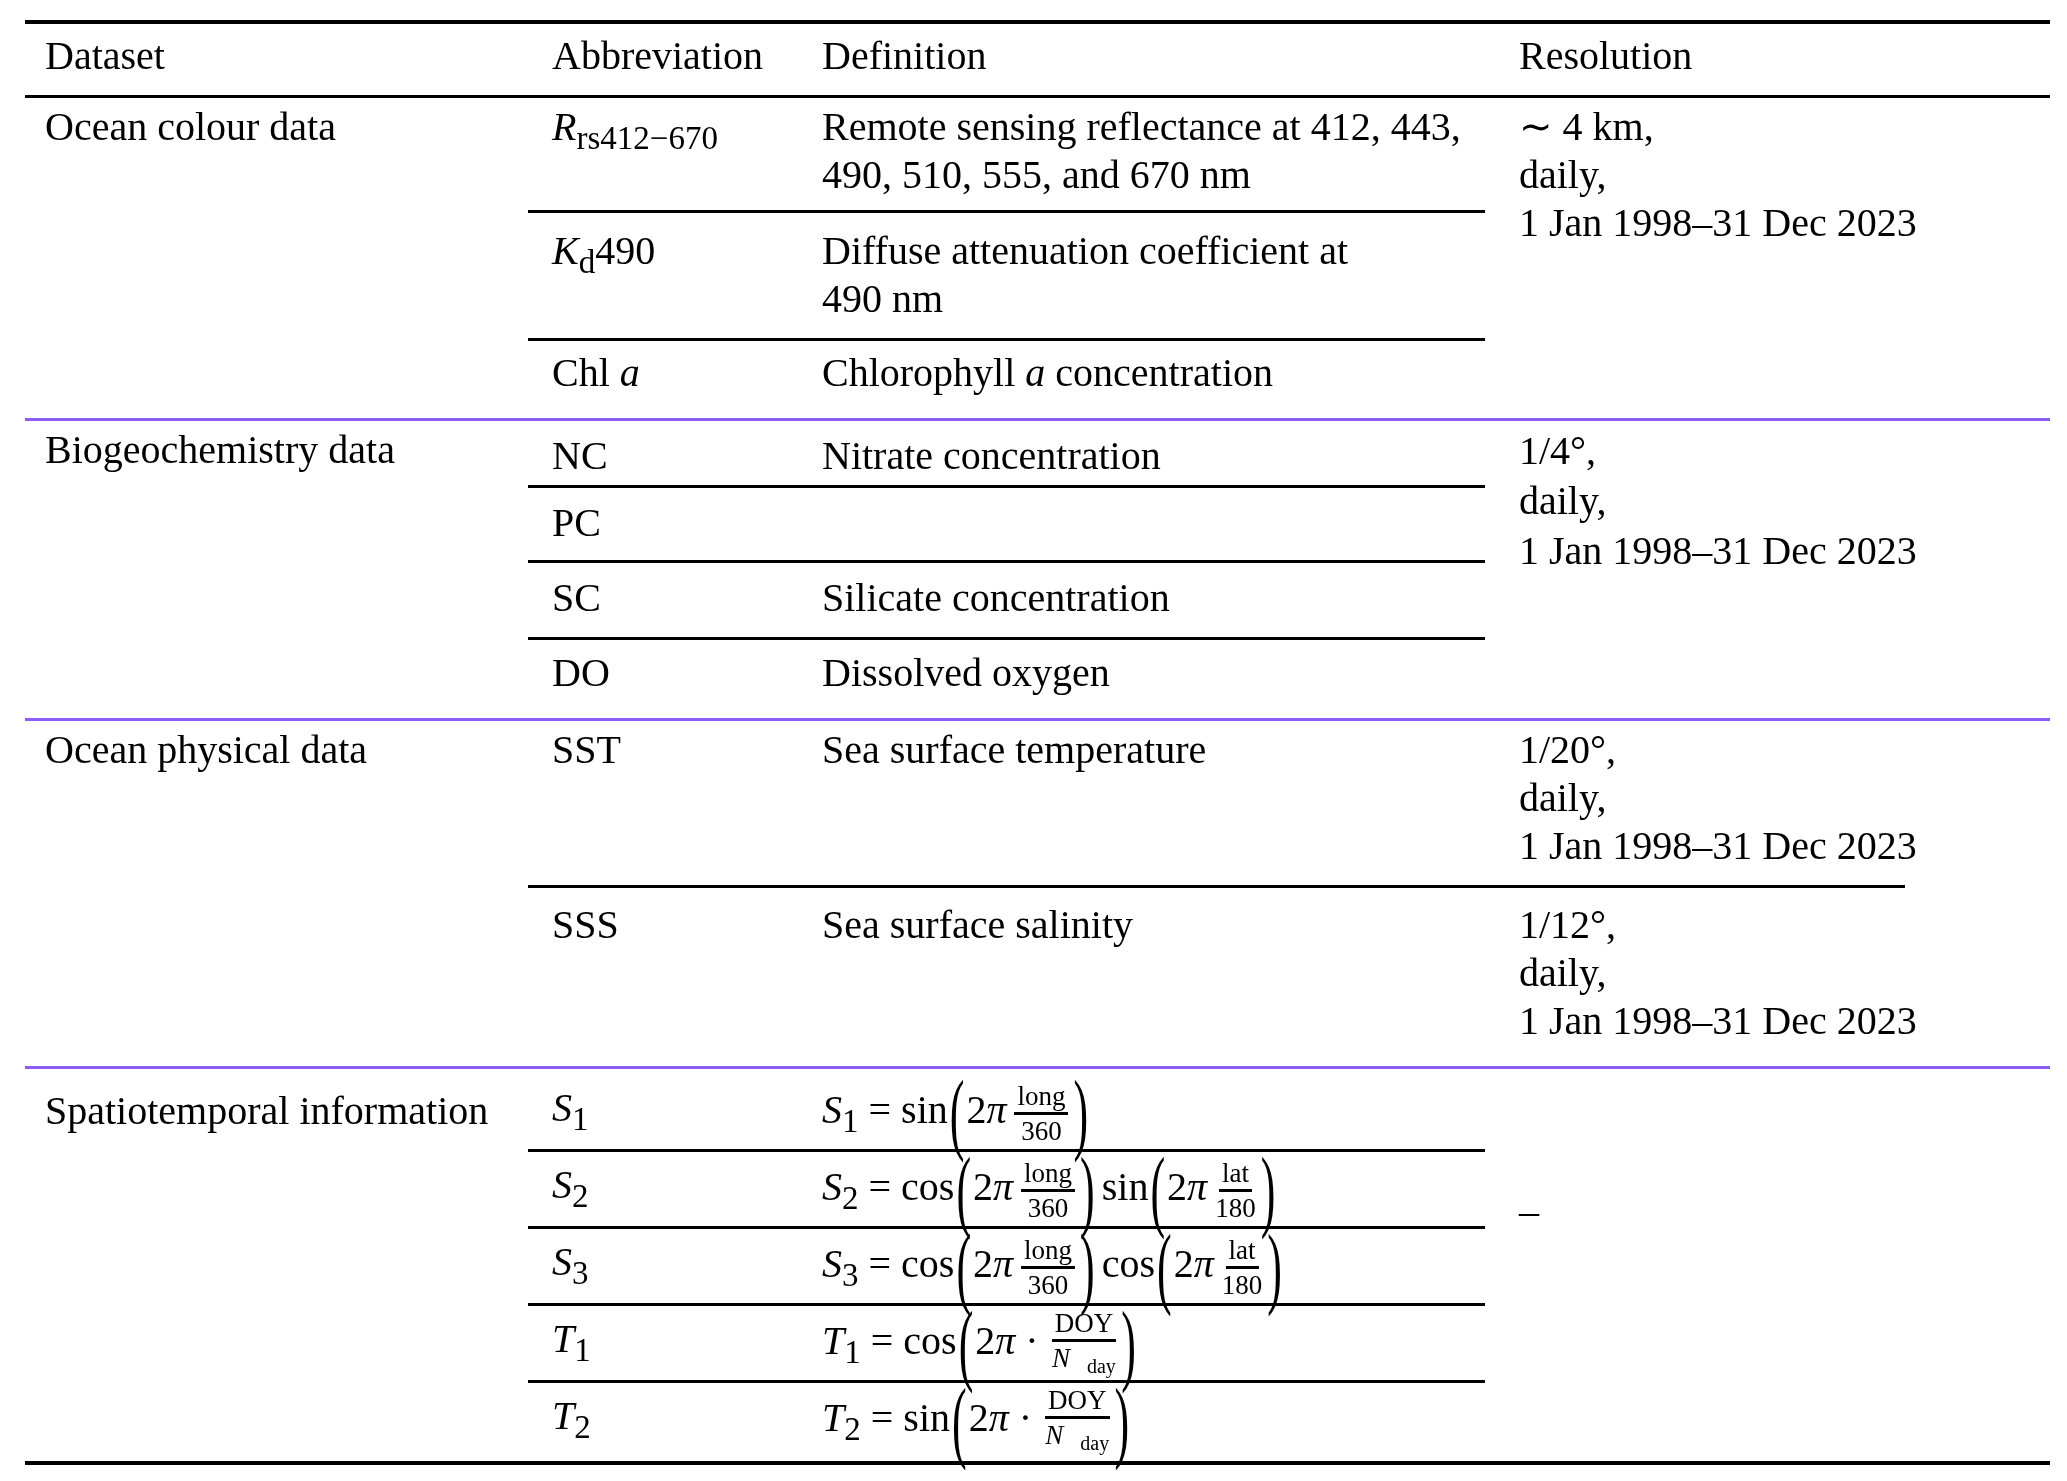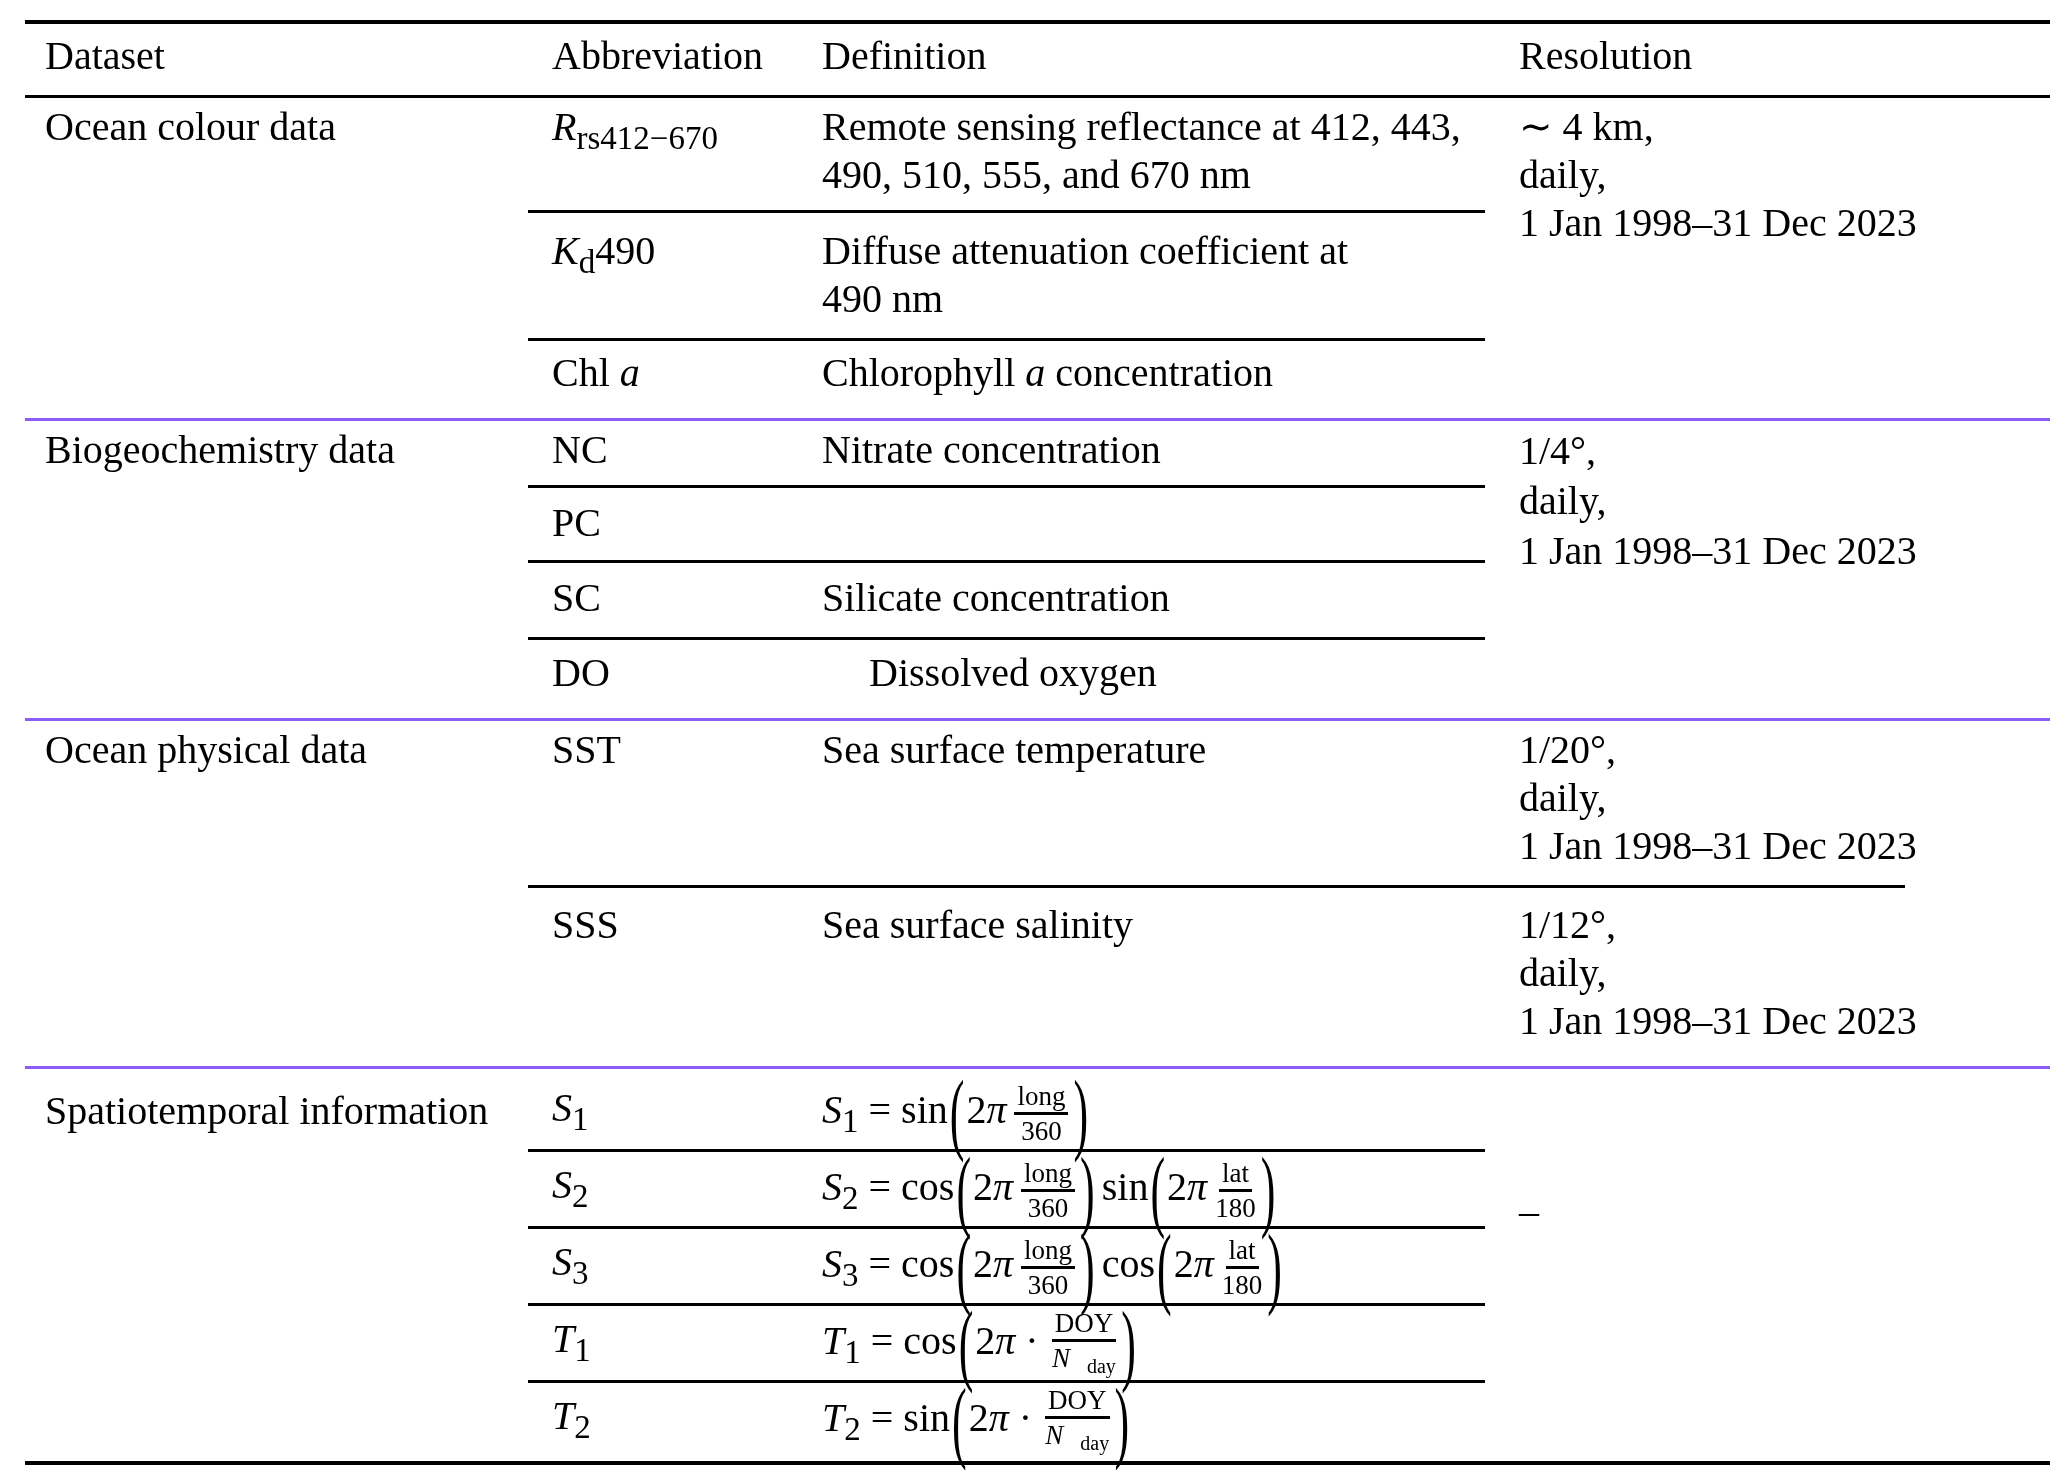--- a/index.html
+++ b/index.html
@@ -47,22 +47,22 @@
   .sec1 .subrow:nth-child(3){height:77px;}
   .sec1 .subrow:nth-child(1) > div{padding-top:5px;}
   .sec1 .subrow:nth-child(2) > div{padding-top:14px;}
   .sec1 .subrow:nth-child(3) > div{padding-top:8px;}
   .sec1 .col-ds,.sec1 .col-res{padding-top:5px;}
 
   .sec2{height:300px;}
   .sec2 .subrow:nth-child(1){height:67px;}
   .sec2 .subrow:nth-child(2){height:75px;}
   .sec2 .subrow:nth-child(3){height:77px;}
-  .sec2 .subrow:nth-child(4){height:78px;gap:47px;}
-  .sec2 .subrow:nth-child(1) > div{padding-top:5px;}
+  .sec2 .subrow:nth-child(4){height:78px;}
+  .sec2 .subrow:nth-child(1) > div{padding-top:11px;}
   .sec2 .subrow:nth-child(2) > div{padding-top:11px;}
   .sec2 .subrow:nth-child(3) > div{padding-top:11px;}
   .sec2 .subrow:nth-child(4) > div{padding-top:9px;}
   .sec2 .col-ds,.sec2 .col-res{padding-top:5px;}
   .sec2 .col-res{line-height:50px;}
 
   .sec3{height:348px;}
   .sec3 .subrow:nth-child(1){height:167px;}
   .sec3 .subrow:nth-child(2){height:178px;}
   .sec3 .subrow:nth-child(1) > div{padding-top:5px;}

